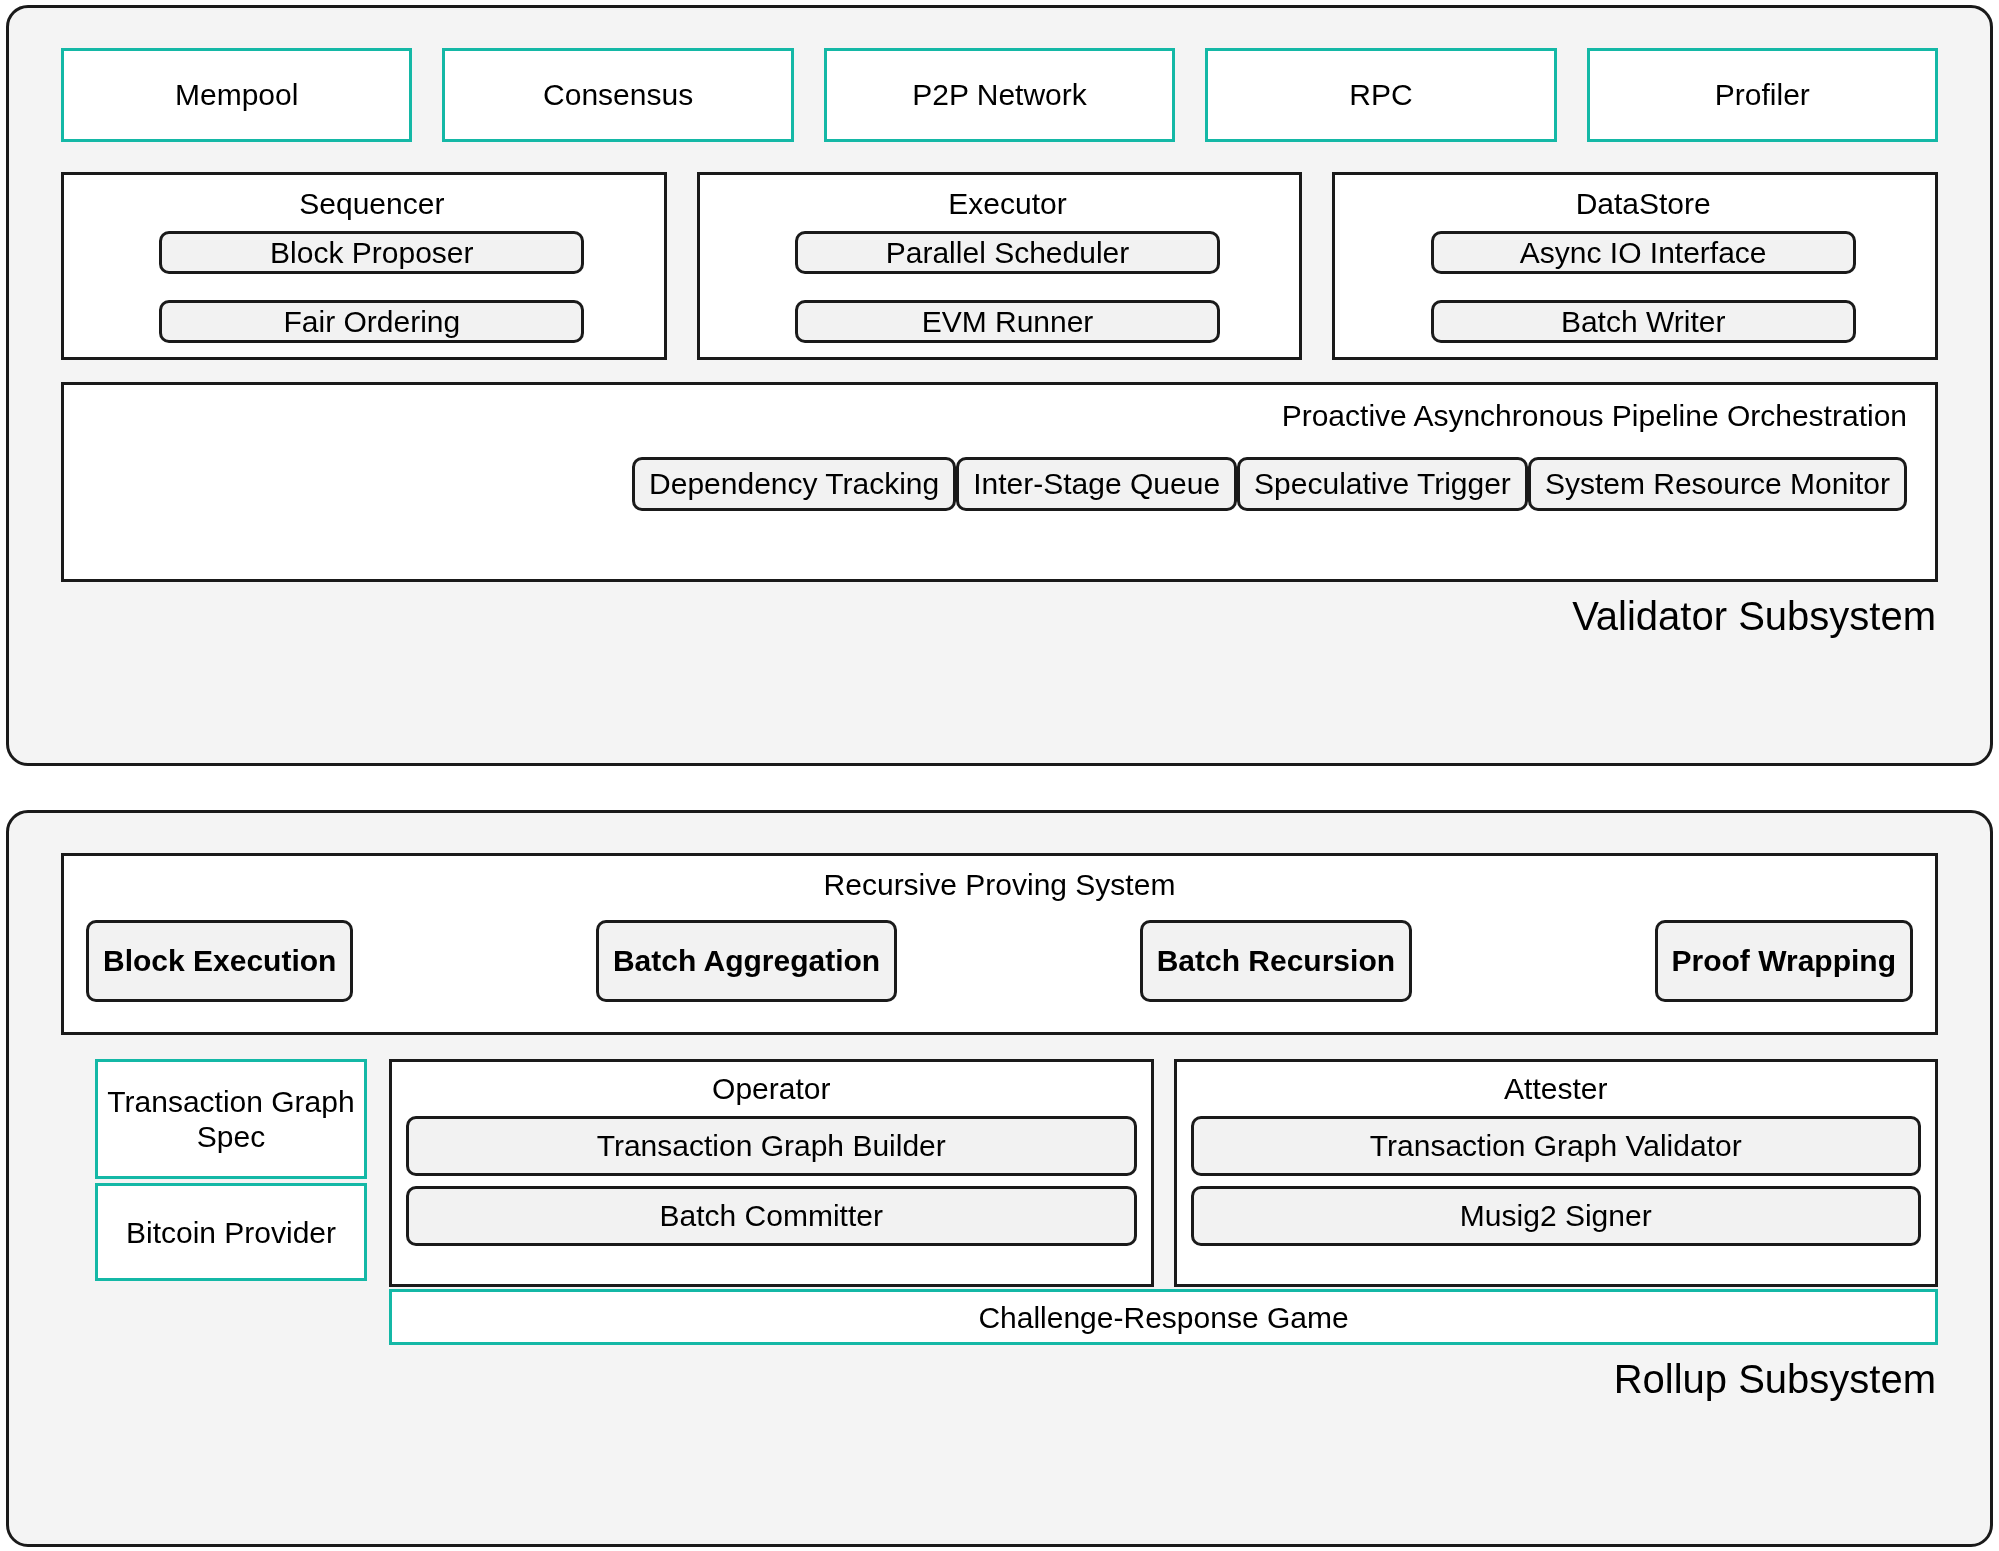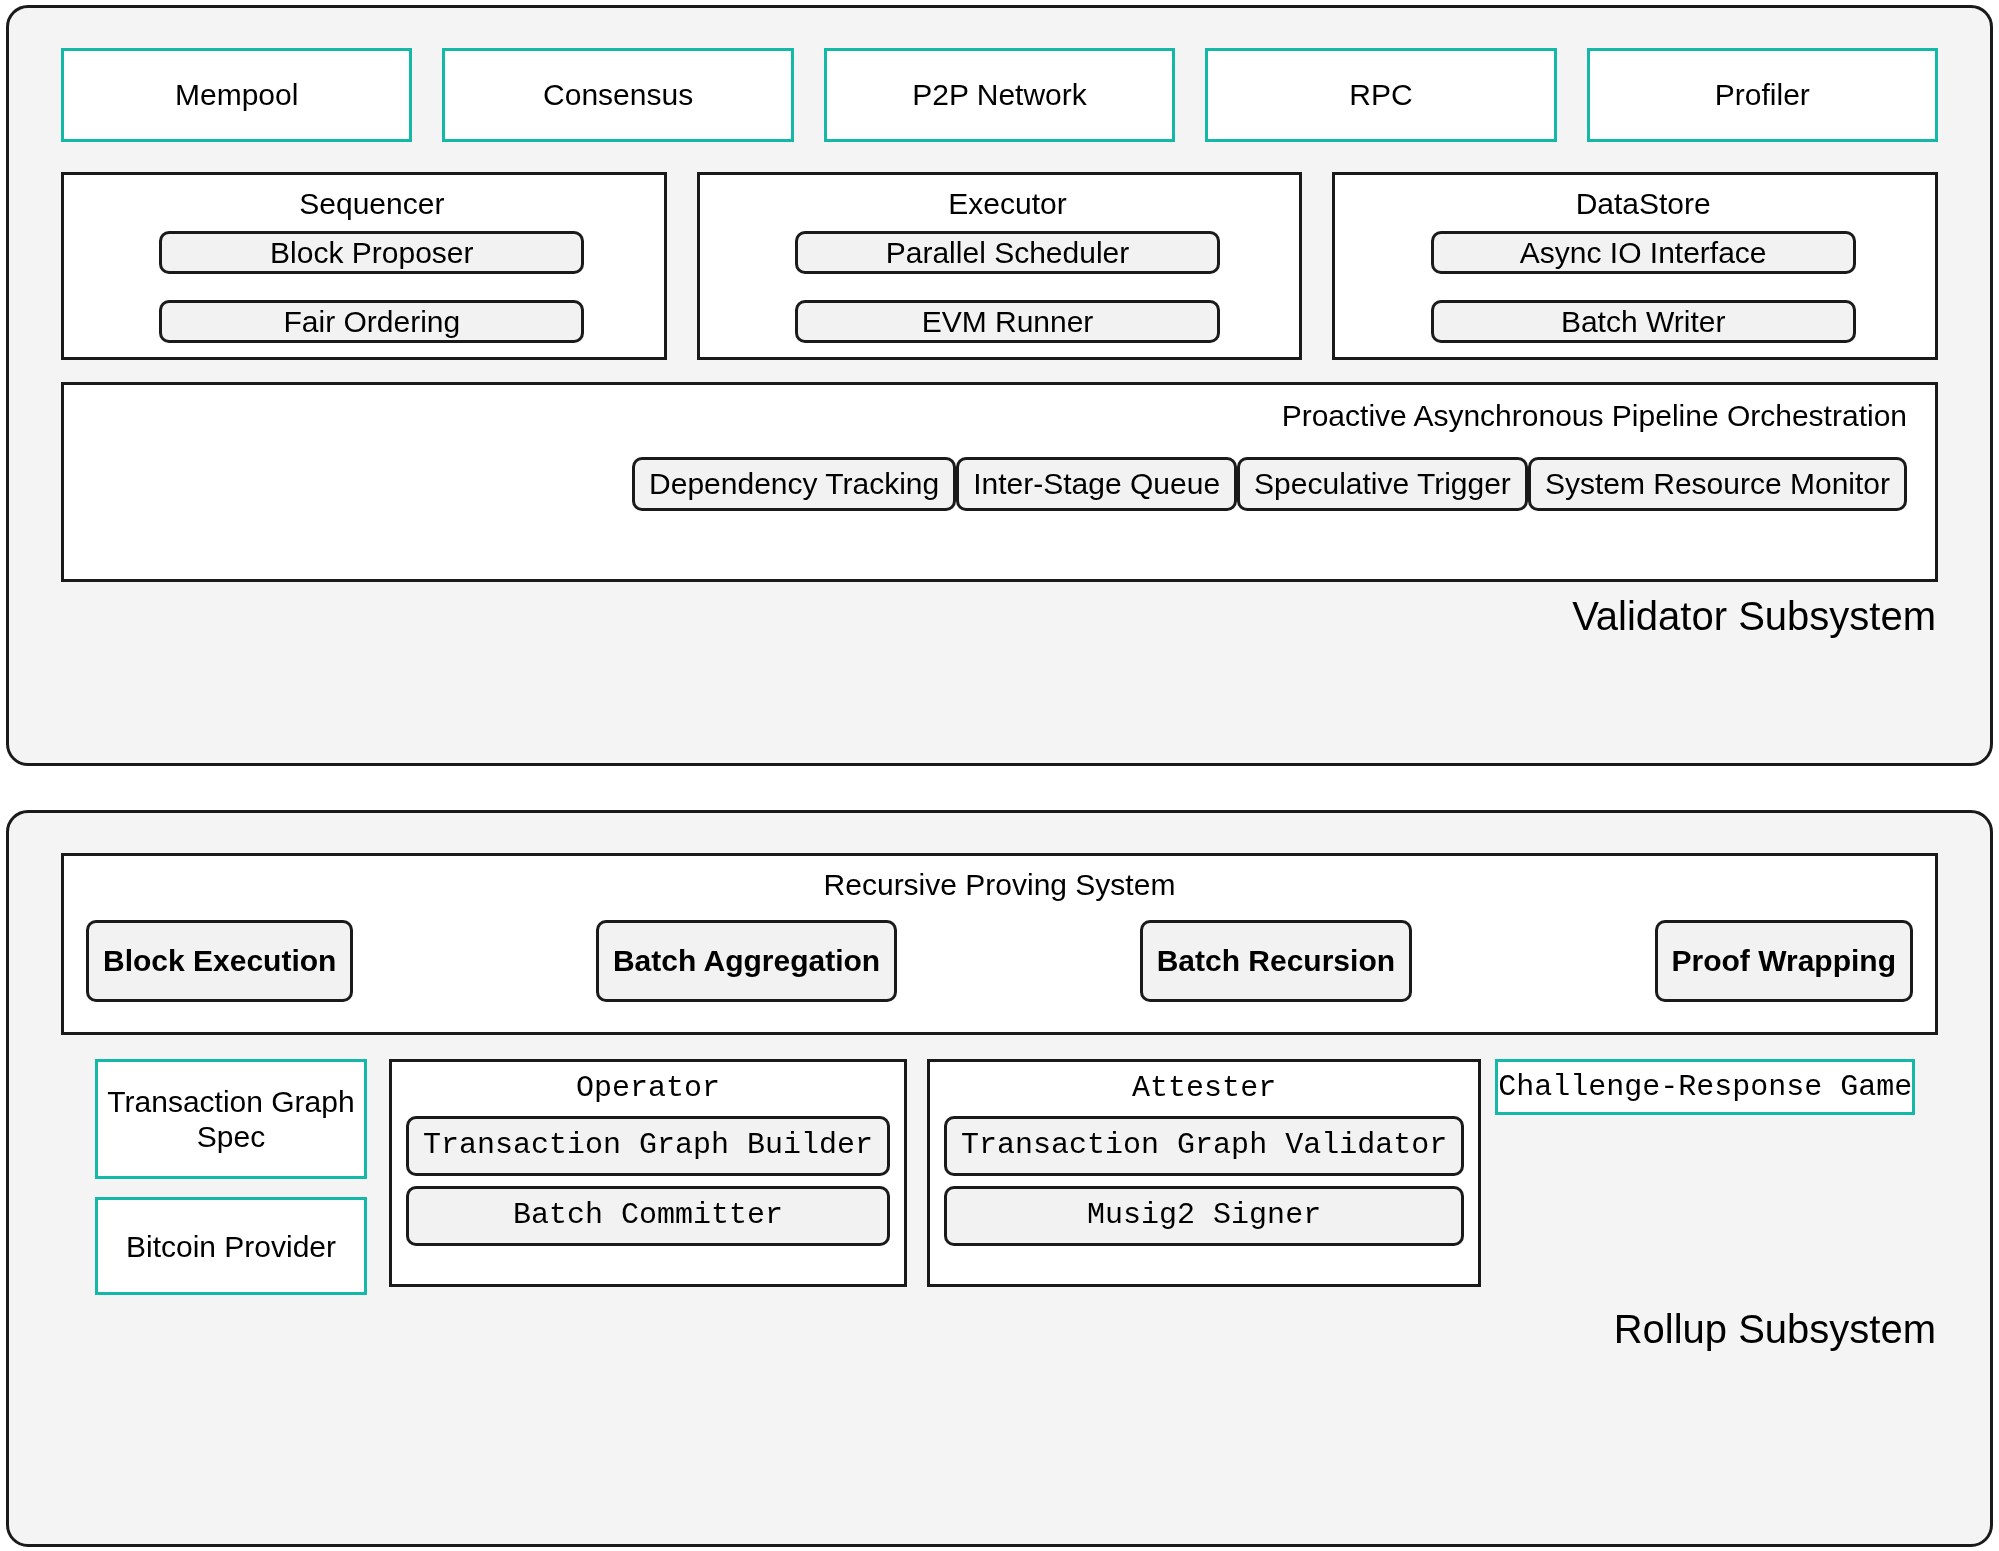--- a/index.html
+++ b/index.html
@@ -156,31 +156,31 @@
   #rollup-bottom {
     display: flex;
     gap: 22px;
     align-items: flex-start;
   }
   #rollup-left {
     width: 272px;
     flex: 0 0 272px;
     display: flex;
     flex-direction: column;
-    gap: 18px;
+    gap: 4px;
     padding-left: 34px;
   }
   #rollup-left .box { height: 120px; }
   #rollup-left .box:last-child { height: 98px; }
 
   #rollup-right {
     flex: 1 1 auto;
     display: flex;
-    gap: 14px;
-    font-family: Liberation Mono, monospace;
+    flex-direction: column;
+    gap: 2px;
   }
   #rollup-roles {
     display: flex;
     gap: 20px;
   }
   #rollup-roles .group {
     flex: 1 1 0;
     height: 228px;
     padding: 8px 14px 12px 14px;
   }

